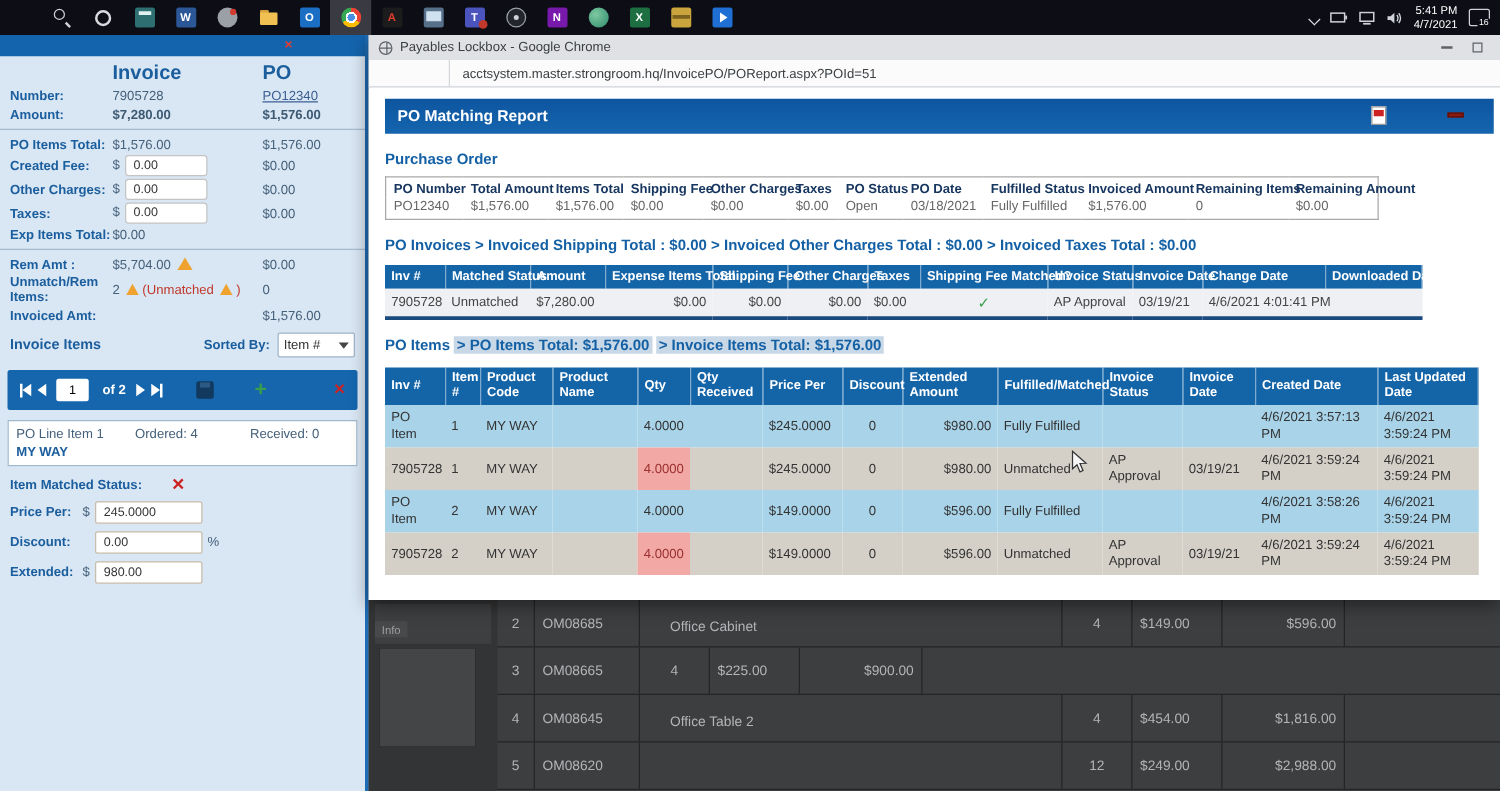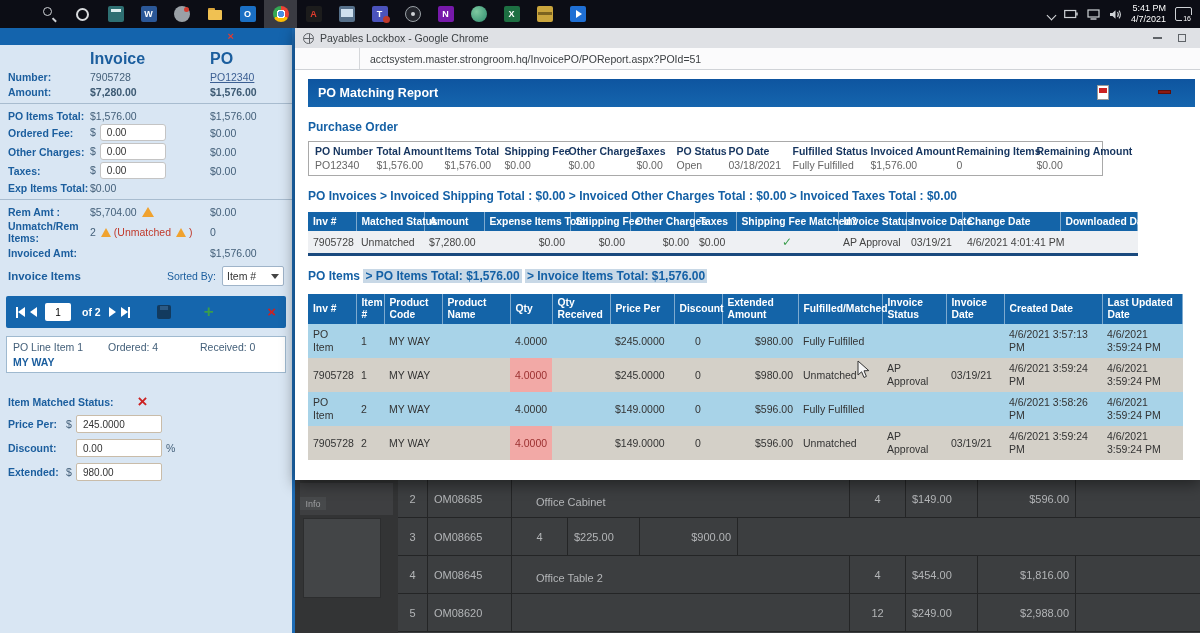--- a/index.html
+++ b/index.html
@@ -67,21 +67,21 @@
   .pdivider { border-top:1.5px solid #a8bccf; margin:4px 0; }
   .dollar { margin-right:4px; color:#44607a; }
   .pinput { width:66px; height:17px; border:1px solid #c4c4c4; border-radius:3px; background:#fff;
     font-size:10px; padding-left:6px; color:#333; font-family:inherit; }
   .warn { width:0; height:0; border-left:6px solid transparent; border-right:6px solid transparent;
     border-bottom:10px solid #f0a22e; display:inline-block; margin:0 3px -1px 5px; }
   .warn.small { border-left-width:5px; border-right-width:5px; border-bottom-width:9px; }
   .unmatched-note { color:#c0392b; }
   .ii-head { display:flex; align-items:center; padding:6px 8px 4px 8px; }
   .ii-title { color:#1b5e9e; font-weight:bold; font-size:11.5px; }
-  .sorted-label { margin-left:auto; color:#1b5e9e; font-weight:normal; margin-right:6px; }
+  .sorted-label { margin-left:auto; color:#1b5e9e; font-weight:bold; margin-right:6px; }
   .sort-select { width:62px; height:20px; background:#fff; border:1px solid #9fb4c9; border-radius:2px;
     display:flex; align-items:center; padding:0 4px; color:#333; cursor:pointer; }
   .sort-select .caret { margin-left:auto; width:0; height:0; border-left:4px solid transparent; border-right:4px solid transparent; border-top:5px solid #444; }
   .pager { margin:6px 6px 0 6px; height:32px; background:#1566ad; border-radius:2px; display:flex; align-items:center; padding:0 10px; gap:5px; }
   .pg-btn { display:flex; align-items:center; cursor:pointer; }
   .tri-l { width:0; height:0; border-top:5px solid transparent; border-bottom:5px solid transparent; border-right:7px solid #fff; }
   .tri-r { width:0; height:0; border-top:5px solid transparent; border-bottom:5px solid transparent; border-left:7px solid #fff; }
   .pg-bar { width:2px; height:11px; background:#fff; }
   .pg-input { width:26px; height:18px; border:none; border-radius:2px; text-align:center; font-size:10px; margin:0 3px; font-family:inherit; }
   .pg-of { color:#fff; font-weight:bold; margin:0 3px; }
@@ -287,21 +287,21 @@
     </div>
 
     <div class="pdivider"></div>
 
     <div class="prow">
       <div class="plabel">PO Items Total:</div>
       <div>$1,576.00</div>
       <div>$1,576.00</div>
     </div>
     <div class="prow">
-      <div class="plabel">Ordered Fee:</div>
+      <div class="plabel">Created Fee:</div>
       <div><span class="dollar">$</span><input class="pinput" value="0.00" style=""></div>
       <div>$0.00</div>
     </div>
     <div class="prow">
       <div class="plabel">Other Charges:</div>
       <div><span class="dollar">$</span><input class="pinput" value="0.00" style=""></div>
       <div>$0.00</div>
     </div>
     <div class="prow">
       <div class="plabel">Taxes:</div>
@@ -365,21 +365,21 @@
 
     <div class="line-card">
       <div class="lc-top">
         <span>PO Line Item 1</span>
         <span>Ordered: 4</span>
         <span>Received: 0</span>
       </div>
       <div class="lc-product">MY WAY</div>
     </div>
 
-    <div class="lrow" style="margin-top:18px">
+    <div class="lrow" style="margin-top:4px">
       <span class="plabel">Item Matched Status:</span>
       <span class="x-red">×</span>
     </div>
     <div class="lrow">
       <span class="llabel">Price Per:</span>
       <span class="dollar">$</span>
       <input class="linput" value="245.0000" style="">
     </div>
     <div class="lrow">
       <span class="llabel">Discount:</span>

